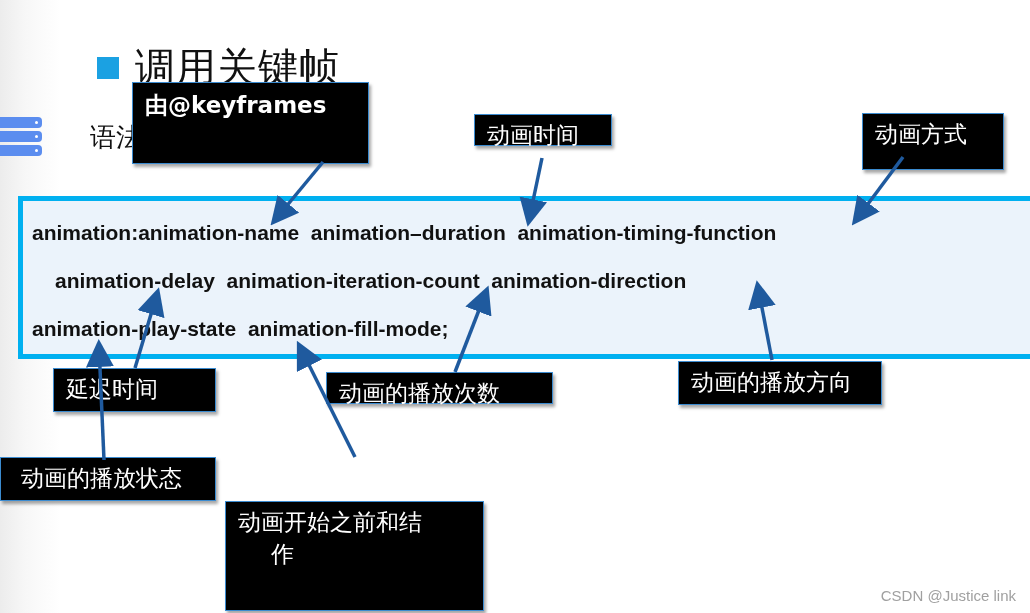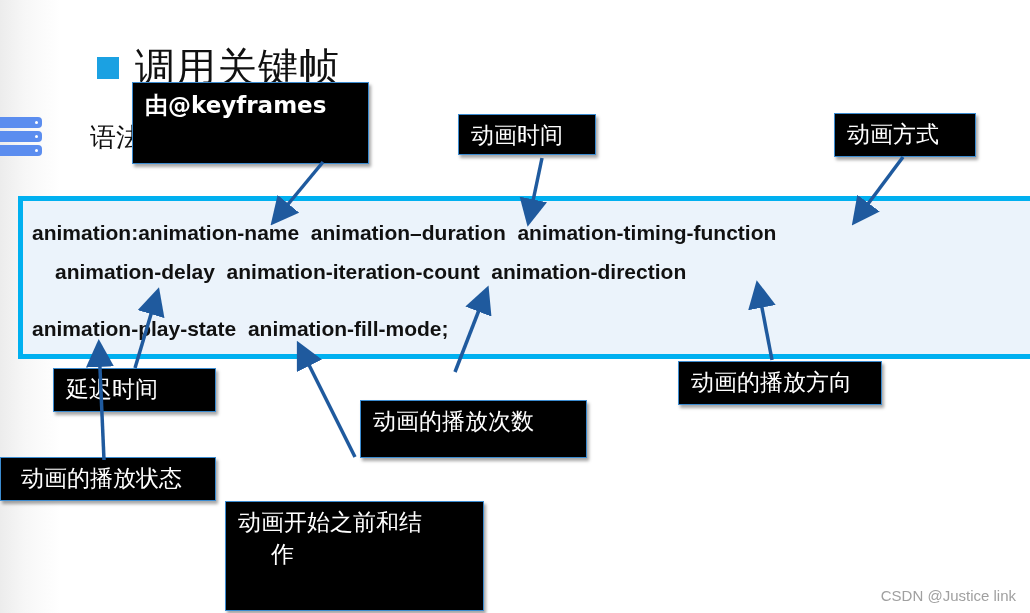--- a/index.html
+++ b/index.html
@@ -40,30 +40,30 @@
 
 <div class="syntax-icon">
   <div class="bar" style="top:0px;"></div>
   <div class="bar" style="top:14px;"></div>
   <div class="bar" style="top:28px;"></div>
 </div>
 <div class="syntax-label">语法</div>
 
 <div class="code-box"></div>
 <div class="code-line" style="left:32px; top:221px;">animation:animation-name  animation–duration  animation-timing-function</div>
-<div class="code-line" style="left:55px; top:260px;">animation-delay  animation-iteration-count  animation-direction</div>
+<div class="code-line" style="left:55px; top:269px;">animation-delay  animation-iteration-count  animation-direction</div>
 <div class="code-line" style="left:32px; top:317px;">animation-play-state  animation-fill-mode;</div>
 
 <div class="callout" style="left:132px; top:82px; width:237px; height:82px; padding-top:6px;">
   <div style="font-family:'DejaVu Sans',sans-serif; font-weight:bold;">由@keyframes</div>
 </div>
-<div class="callout" style="left:458px; top:114px; width:138px; height:41px;">动画时间</div>
-<div class="callout" style="left:834px; top:113px; width:142px; height:44px;">动画方式</div>
+<div class="callout" style="left:474px; top:114px; width:138px; height:32px;">动画时间</div>
+<div class="callout" style="left:862px; top:113px; width:142px; height:57px;">动画方式</div>
 <div class="callout" style="left:53px; top:368px; width:163px; height:44px;">延迟时间</div>
-<div class="callout" style="left:360px; top:372px; width:227px; height:58px;margin-top:28px;">动画的播放次数</div>
+<div class="callout" style="left:326px; top:372px; width:227px; height:32px;">动画的播放次数</div>
 <div class="callout" style="left:678px; top:361px; width:204px; height:44px;">动画的播放方向</div>
 <div class="callout" style="left:0px; top:457px; width:216px; height:44px; padding-left:20px;">动画的播放状态</div>
 <div class="callout" style="left:225px; top:457px; width:259px; height:110px;margin-top:44px;">
   <div>动画开始之前和结</div>
   <div style="padding-left:33px;">作</div>
 </div>
 
 <svg class="arrows" viewBox="0 0 1030 613">
   <defs>
     <marker id="ah" markerWidth="8" markerHeight="8" refX="6" refY="4" orient="auto" markerUnits="strokeWidth">

